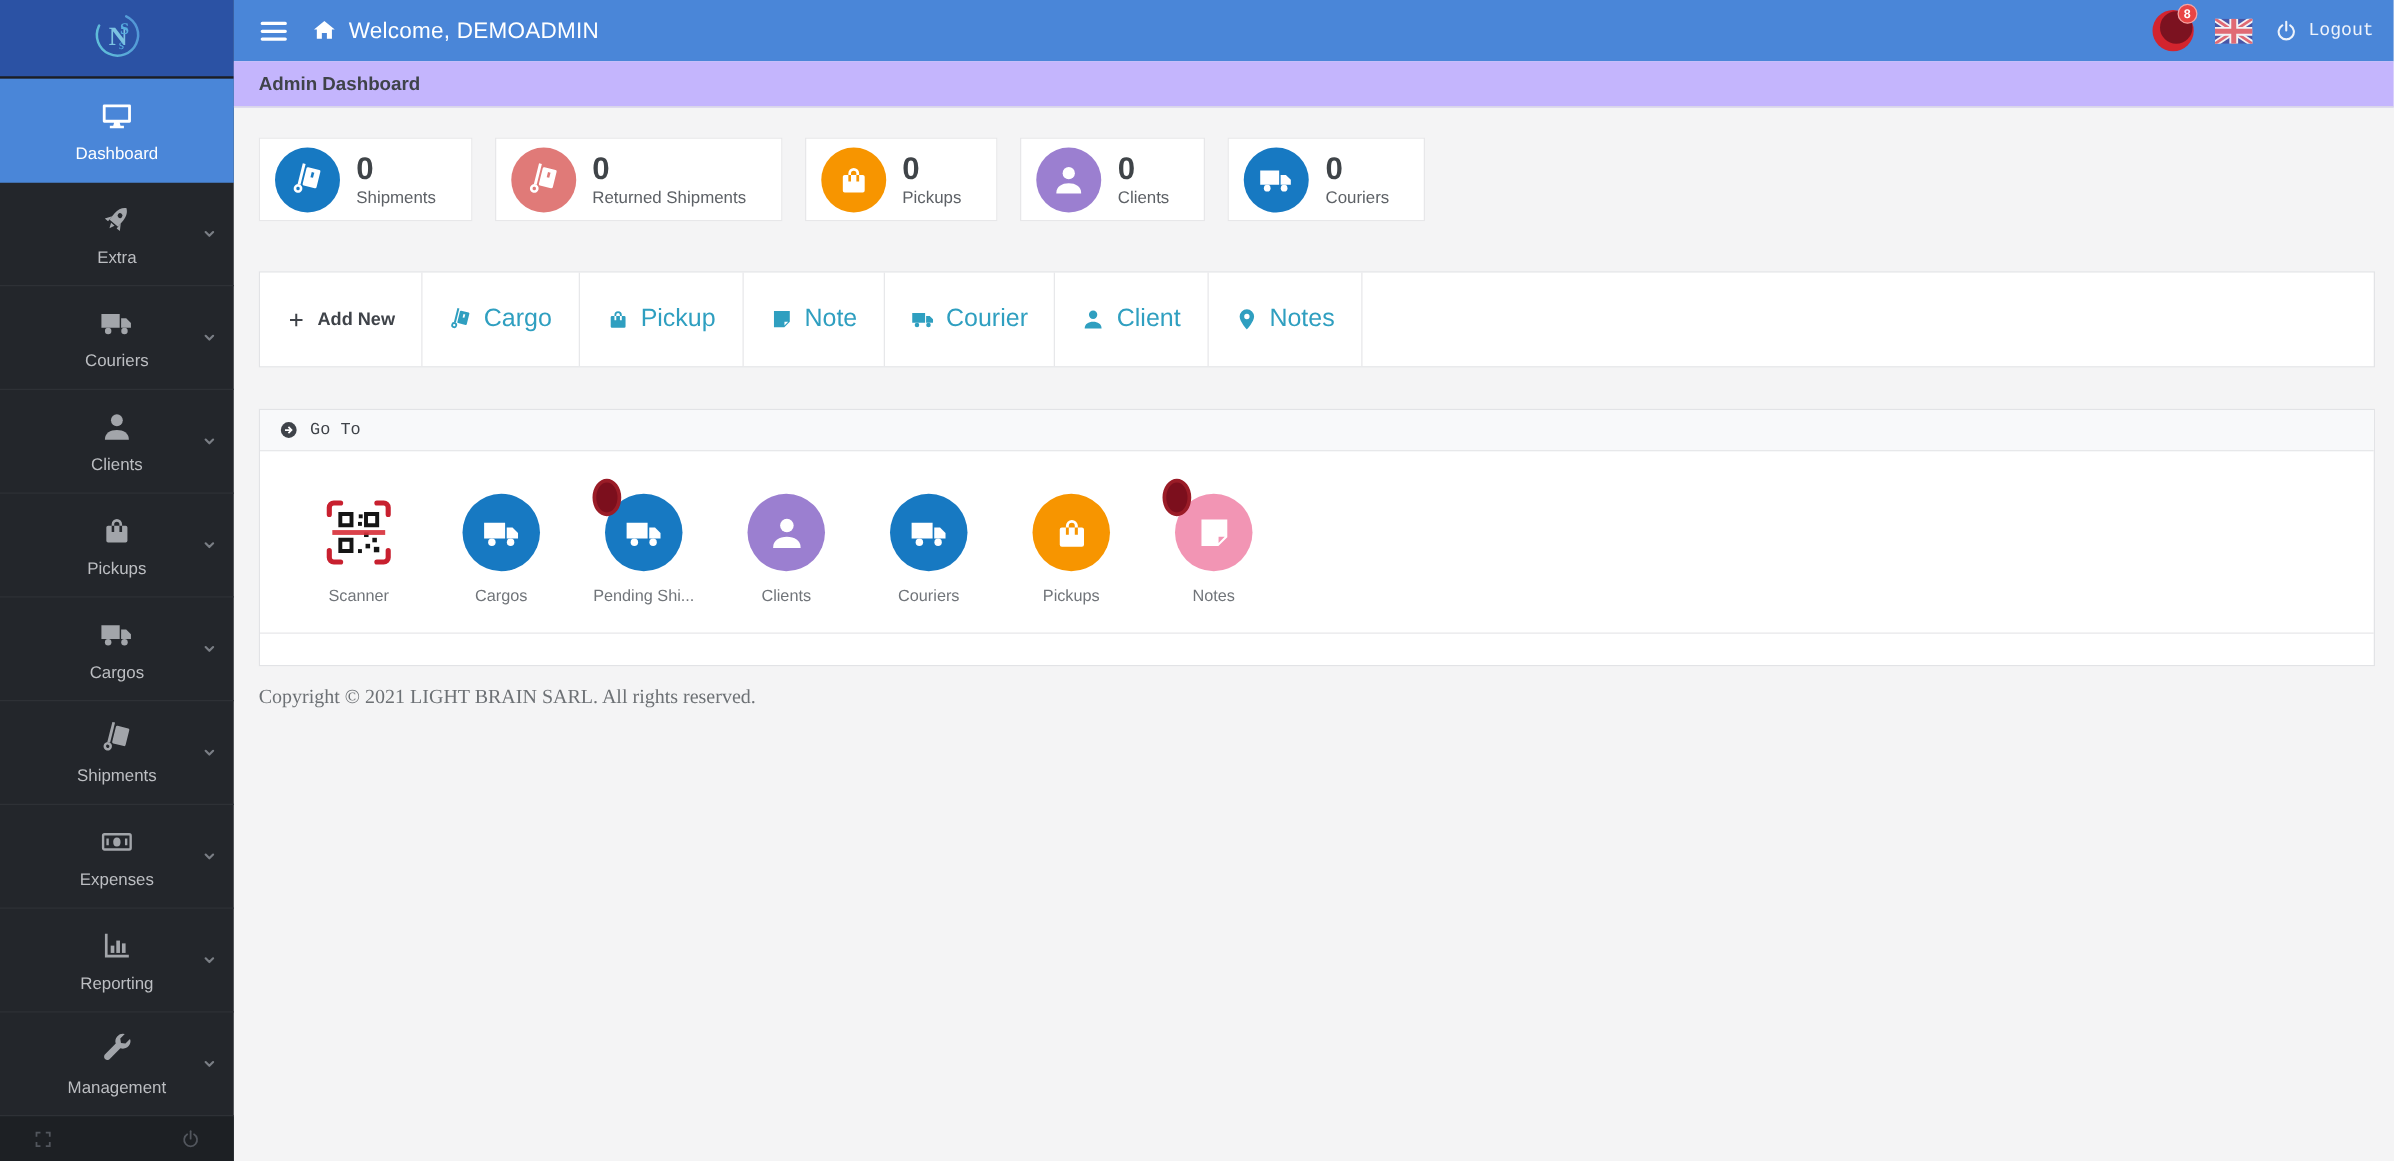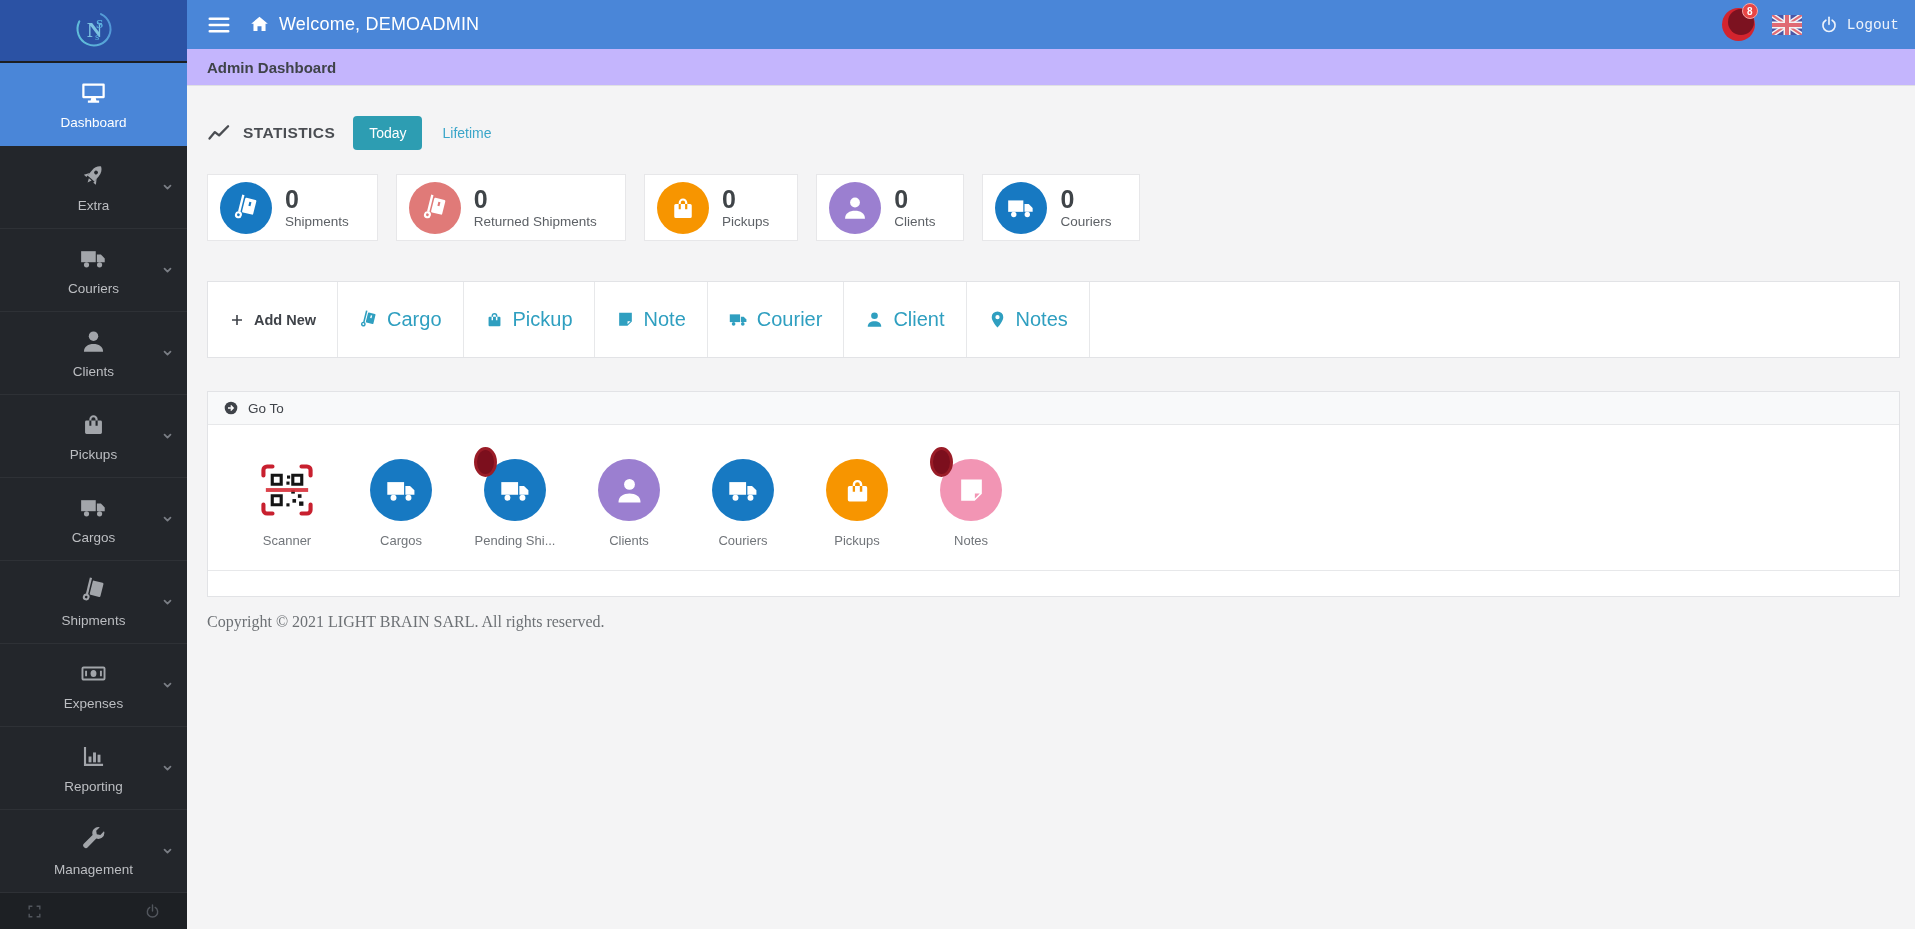--- a/index.html
+++ b/index.html
@@ -67,21 +67,21 @@
   .qt-item svg { width:19px; height:19px; display:block; }
   .qt-addnew { color:#3f4349; font-size:14.5px; font-weight:bold; }
   .qt-addnew svg { width:16px; height:16px; }
   .qt-fill { flex:1; }
 
   
   .goto-panel { margin-top:33px; background:#fff; border:1px solid #e2e3e6; }
   .goto-head { height:33px; background:#f8f9fa; border-bottom:1px solid #e7e8ea; display:flex; align-items:center; gap:9px; padding:0 15px; }
   .goto-head-ic { color:#3f4349; display:flex; }
   .goto-head-ic svg { width:16px; height:16px; display:block; }
-  .goto-title { font-size:13.5px; color:#3f4349; }
+  .goto-title { font-size:13.5px; color:#3f4349;font-family:Liberation Mono, monospace; }
   .goto-body { padding:34px 10px 14px 22px; display:flex; min-height:145px; }
   .goto-item { width:114px; display:flex; flex-direction:column; align-items:center; cursor:pointer; }
   .goto-circle { position:relative; width:62px; height:62px; border-radius:50%; display:flex; align-items:center; justify-content:center; color:#fff; }
   .goto-circle svg { width:31px; height:31px; display:block; }
   .goto-scan { position:relative; width:62px; height:62px; display:flex; align-items:center; justify-content:center; }
   .goto-scan svg { width:58px; height:58px; display:block; }
   .goto-badge { position:absolute; left:-10px; top:-12px; width:23px; height:30px; border-radius:50%; background:#7c0f1d; border:3px solid #9a1c27; }
   .goto-label { margin-top:12px; font-size:13px; color:#71757a; white-space:nowrap; }
   .goto-footer { border-top:1px solid #e7e8ea; height:26px; }
 
@@ -324,30 +324,20 @@
           </span>
           <span class="logout-label">Logout</span>
         </span>
       </div>
     </header>
 
     <div class="page-heading">Admin Dashboard</div>
 
     <div class="content">
 
-      <div class="stats-head">
-        <span class="stats-ic">
-          <svg viewBox="0 0 24 18" fill="none">
-              <path stroke="currentColor" stroke-width="2.3" stroke-linecap="round" stroke-linejoin="round" d="M2.5 14.5l5.4-6.4 4.2 3.3 9-9.2"></path>
-            </svg>
-        </span>
-        <span class="stats-title">STATISTICS</span>
-        <button class="btn-today">Today</button>
-        <a class="link-lifetime">Lifetime</a>
-      </div>
 
       <div class="stat-cards" id="stat-cards">
           <div class="stat-card">
             <span class="stat-circle" style="background:#1779c2;--icon-bg:#1779c2">
               <span class="">
                 <svg viewBox="0 0 24 24">
                   <g fill="currentColor" transform="rotate(14 12 12)">
                     <path d="M6.1 1.6h2v14.8h-2z"></path>
                     <circle cx="7.1" cy="19.2" r="2.1" fill="none" stroke="currentColor" stroke-width="1.8"></circle>
                     <rect x="9.4" y="3.4" width="9.8" height="12.9" rx="1"></rect>

